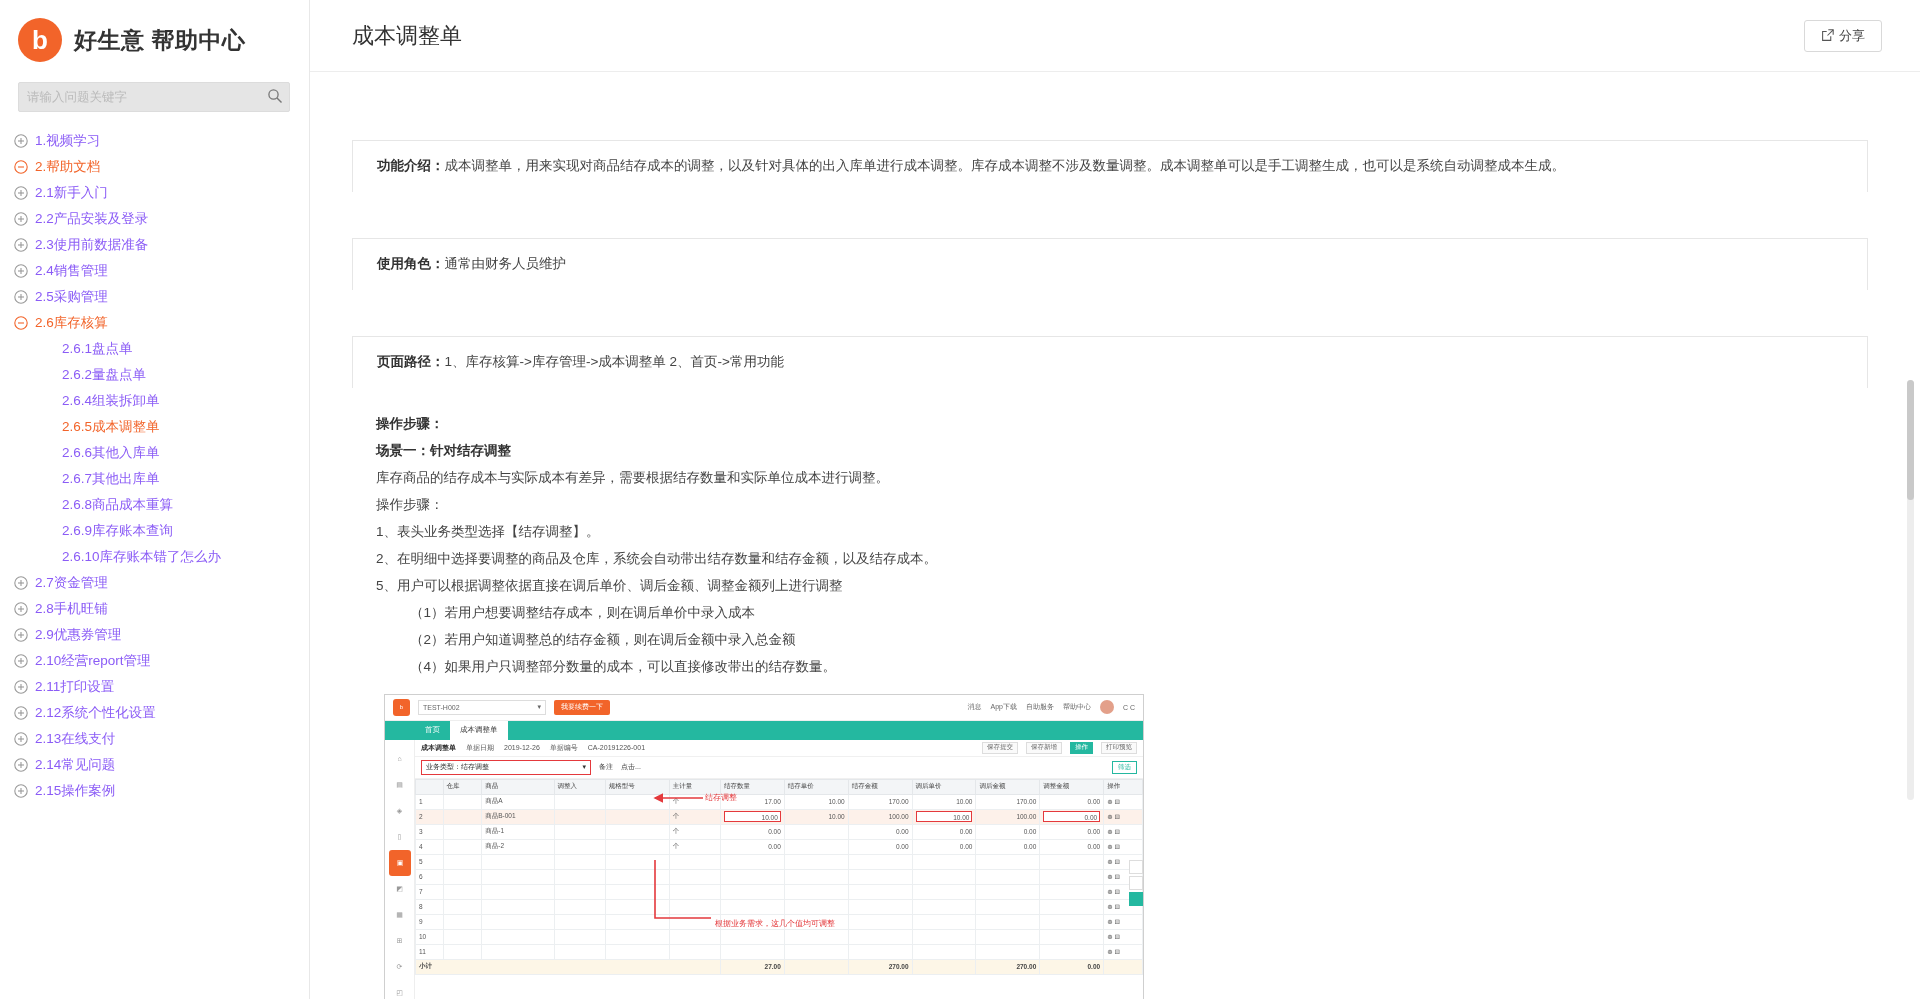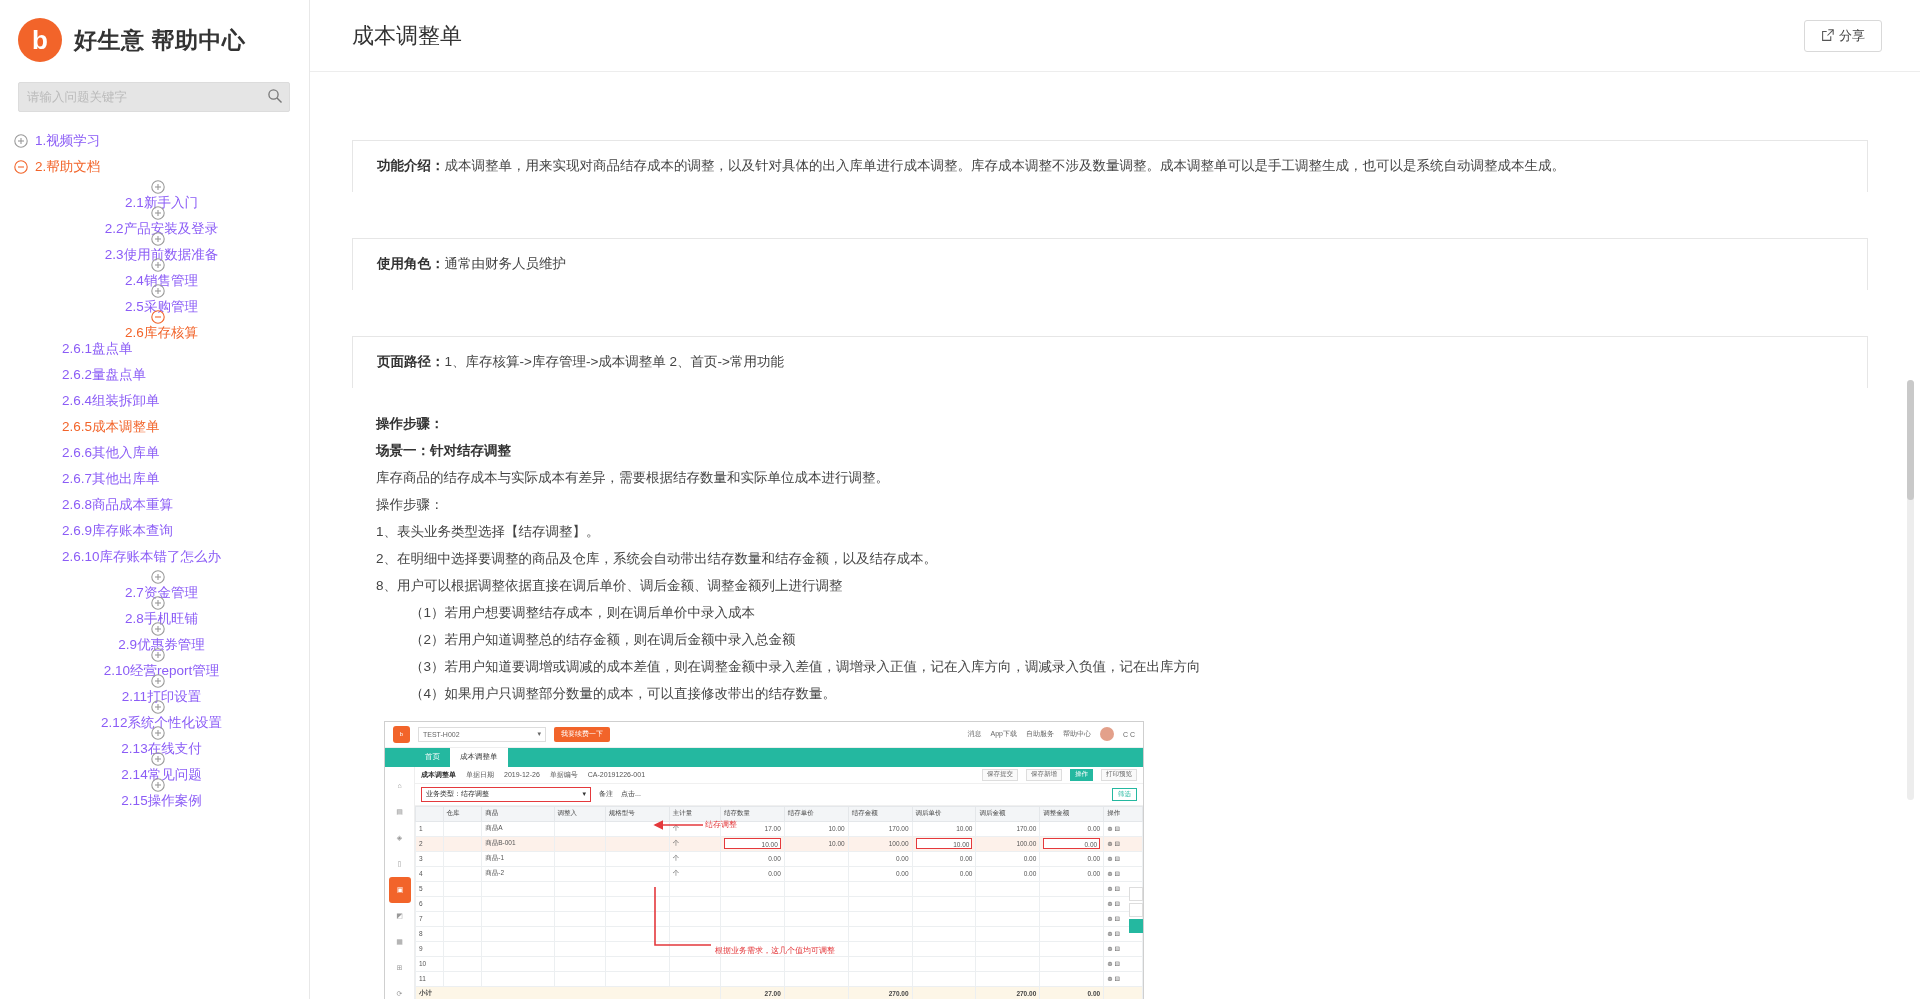--- a/index.html
+++ b/index.html
@@ -89,21 +89,21 @@
     cursor: pointer;
     white-space: nowrap;
   }
   .node .tog {
     width: 14px; height: 14px;
     margin-right: 7px;
     flex: 0 0 14px;
     display: inline-block;
   }
   .node.lvl1 { padding-left: 14px; }
-  .node.lvl2 { padding-left: 14px; flex-direction: column; }
+  .node.lvl2 { padding-left: 14px; }
   .node.lvl3 { padding-left: 62px; }
   .node.active { color: #f2642a; }
 
   svg.ico { display: block; }
 
   
   .main {
     flex: 1;
     height: 999px;
     position: relative;
@@ -582,24 +582,23 @@
         <b>页面路径：</b><span>1、库存核算-&gt;库存管理-&gt;成本调整单 2、首页-&gt;常用功能</span>
       </div>
 
       <div class="steps">
         <div class="h">操作步骤：</div>
         <div class="h">场景一：针对结存调整</div>
         <div>库存商品的结存成本与实际成本有差异，需要根据结存数量和实际单位成本进行调整。</div>
         <div>操作步骤：</div>
         <div>1、表头业务类型选择【结存调整】。</div>
         <div>2、在明细中选择要调整的商品及仓库，系统会自动带出结存数量和结存金额，以及结存成本。</div>
-        <div>8、用户可以根据调整依据直接在调后单价、调后金额、调整金额列上进行调整</div>
+        <div>5、用户可以根据调整依据直接在调后单价、调后金额、调整金额列上进行调整</div>
         <div class="ind1">（1）若用户想要调整结存成本，则在调后单价中录入成本</div>
         <div class="ind1">（2）若用户知道调整总的结存金额，则在调后金额中录入总金额</div>
-        <div class="ind1">（3）若用户知道要调增或调减的成本差值，则在调整金额中录入差值，调增录入正值，记在入库方向，调减录入负值，记在出库方向</div>
         <div class="ind1">（4）如果用户只调整部分数量的成本，可以直接修改带出的结存数量。</div>
       </div>
 
       <div class="shot">
 
         <div class="shot-top">
           <div class="shot-logo">b</div>
           <div class="shot-sel">
             <span>TEST-H002</span>
             <span>▾</span>

